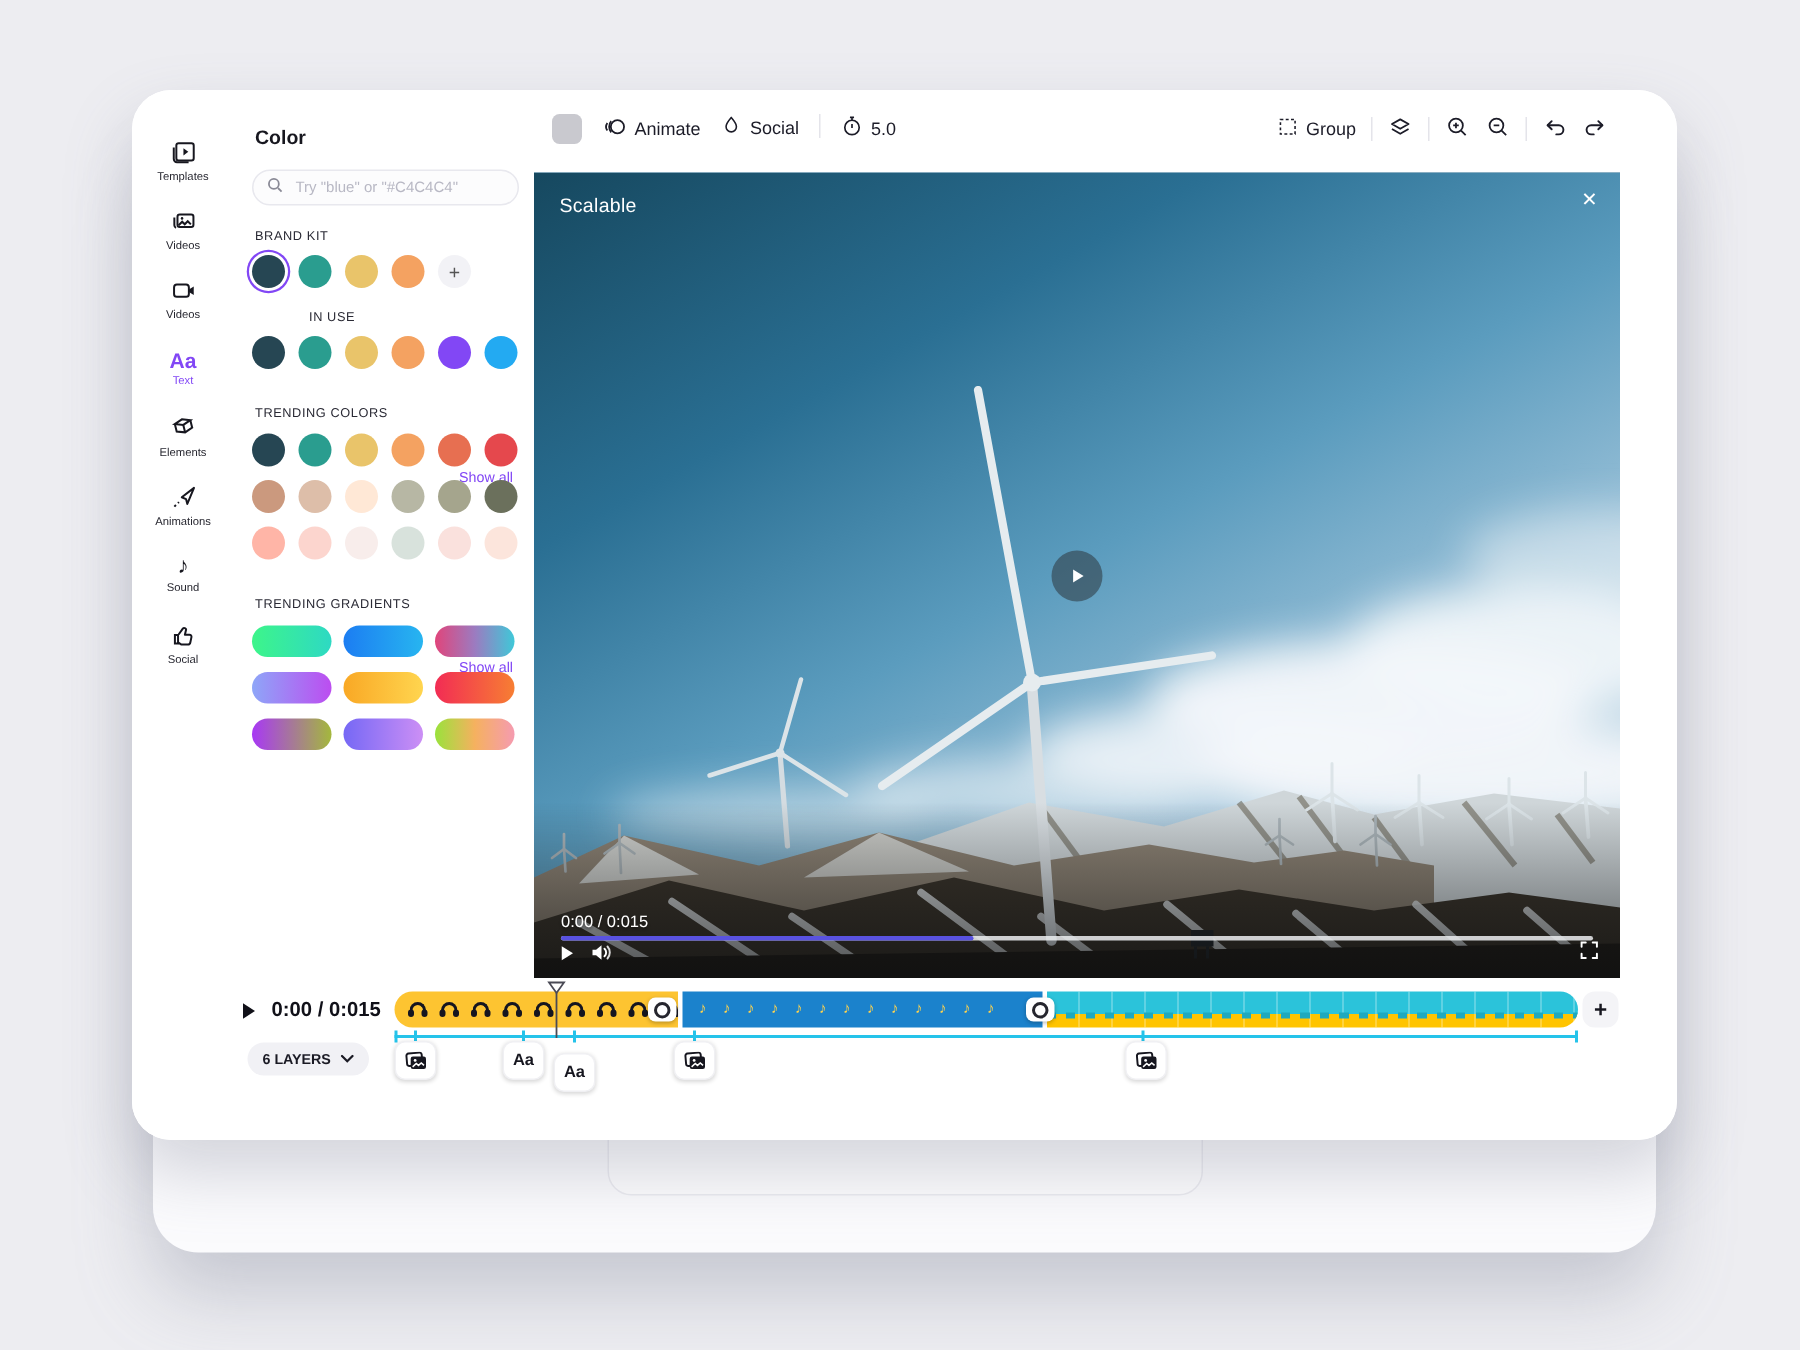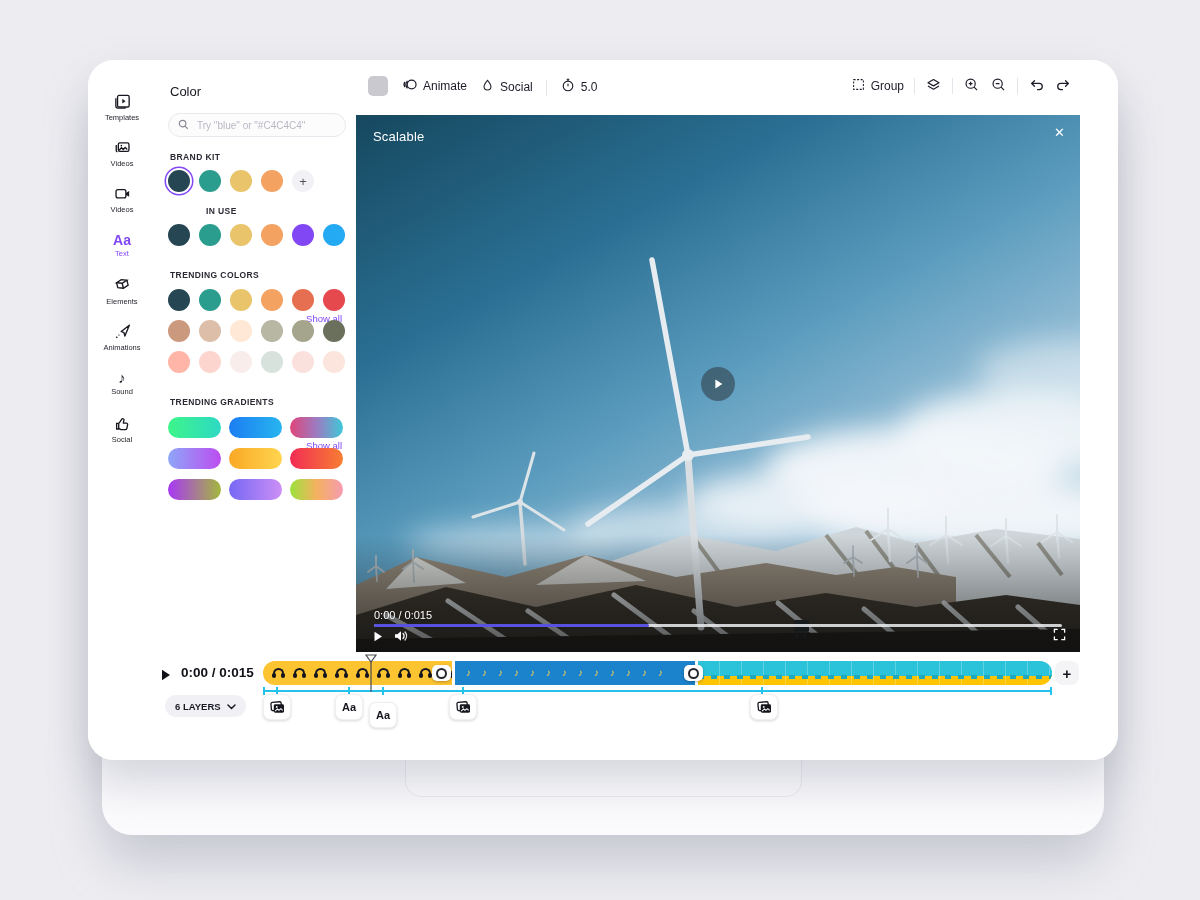--- a/index.html
+++ b/index.html
@@ -25,37 +25,37 @@
   .side-item.active{color:#8247F5;}
   .side-item.active .lbl{color:#8247F5;}
   .aa-glyph{font-size:14px;font-weight:700;line-height:14px;}
   .extras{position:absolute;bottom:34px;left:0;width:68px;display:flex;flex-direction:column;align-items:center;gap:4px;}
   .toggle{width:26px;height:14px;border-radius:8px;background:#8247F5;position:relative;cursor:pointer;}
   .toggle::after{content:"";position:absolute;right:2px;top:2px;width:10px;height:10px;border-radius:50%;background:#fff;}
   .extras .lbl{font-size:7.5px;color:#26262f;}
 
   
   .panel{position:absolute;left:68px;top:0;bottom:0;width:200px;background:#fff;border-right:1px solid #F4F4F7;}
-  .panel-title{position:absolute;left:14px;top:24px;font-size:13px;font-weight:400;color:#17171f;}
+  .panel-title{position:absolute;left:14px;top:24px;font-size:13px;font-weight:700;color:#17171f;}
   .search{position:absolute;left:12px;top:53px;width:178px;height:24px;box-sizing:border-box;border:1px solid #E8E8EE;
           border-radius:12px;background:#FCFCFD;display:flex;align-items:center;gap:6px;padding:0 9px;}
   .search input{border:none;outline:none;background:transparent;font-size:10px;color:#444;width:100%;font-family:"Liberation Sans",sans-serif;}
   .search input::placeholder{color:#B8B8C4;}
-  .sec-label{position:absolute;left:14px;font-size:8.5px;font-weight:700;letter-spacing:.4px;color:#2A2A35;}
+  .sec-label{position:absolute;left:14px;font-size:8.5px;font-weight:400;letter-spacing:.4px;color:#2A2A35;}
   .show-all{position:absolute;right:14px;font-size:9.5px;color:#8247F5;cursor:pointer;margin-top:44px;}
   .sw-row{position:absolute;left:12px;display:flex;gap:9px;}
   .sw{width:22px;height:22px;border-radius:50%;cursor:pointer;}
   .sw.selected{box-shadow:0 0 0 2px #fff,0 0 0 3.5px #8247F5;}
   .sw-add{width:22px;height:22px;border-radius:50%;background:#F2F2F6;color:#555;display:flex;align-items:center;justify-content:center;font-size:13px;cursor:pointer;}
   .gp-row{position:absolute;left:12px;display:flex;gap:8px;}
   .gp{width:53px;height:21px;border-radius:11px;cursor:pointer;}
 
   
   .toolbar{position:absolute;left:268px;right:0;top:0;height:55px;background:#fff;}
-  .tb-left{position:absolute;left:12px;top:16px;display:flex;align-items:flex-end;gap:13px;}
+  .tb-left{position:absolute;left:12px;top:16px;display:flex;align-items:flex-start;gap:13px;}
   .tb-right{position:absolute;right:46px;top:16px;display:flex;align-items:center;gap:10px;}
   .tb-item{display:flex;align-items:center;gap:5px;font-size:12px;font-weight:500;color:#1C1C28;cursor:pointer;}
   .tb-div{width:1px;height:16px;background:#E4E4EA;}
   .fill-swatch{width:20px;height:20px;border-radius:5px;cursor:pointer;}
 
   
   .canvas{position:absolute;left:268px;top:55px;width:724px;height:537px;overflow:hidden;background:#2B6D8F;}
   .scene{position:absolute;inset:0;width:100%;height:100%;display:block;}
   .cv-title{position:absolute;left:17px;top:14px;color:#fff;font-size:13px;font-weight:500;letter-spacing:.2px;}
   .cv-close{position:absolute;right:15px;top:10px;color:#fff;font-size:13px;cursor:pointer;}

